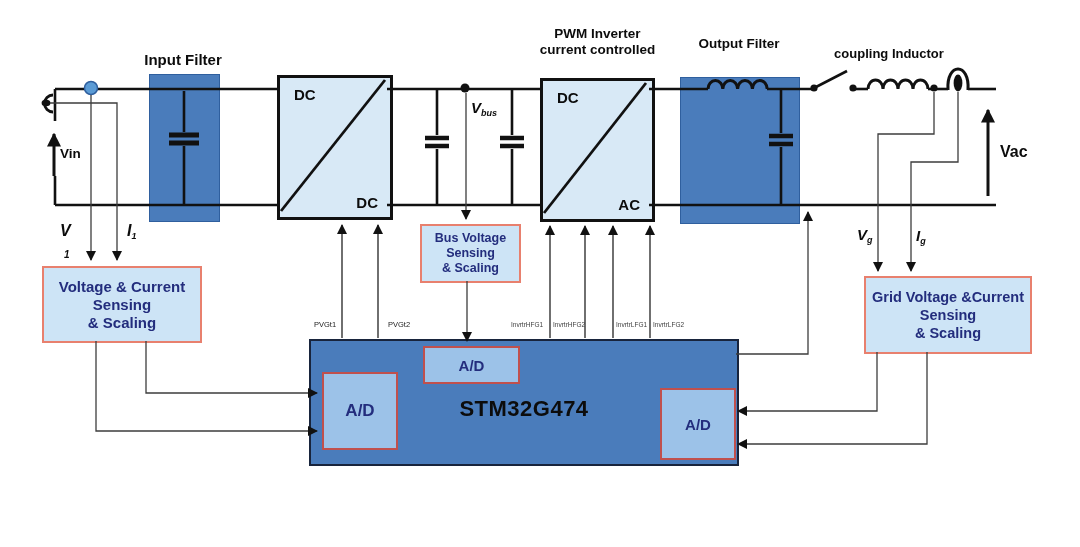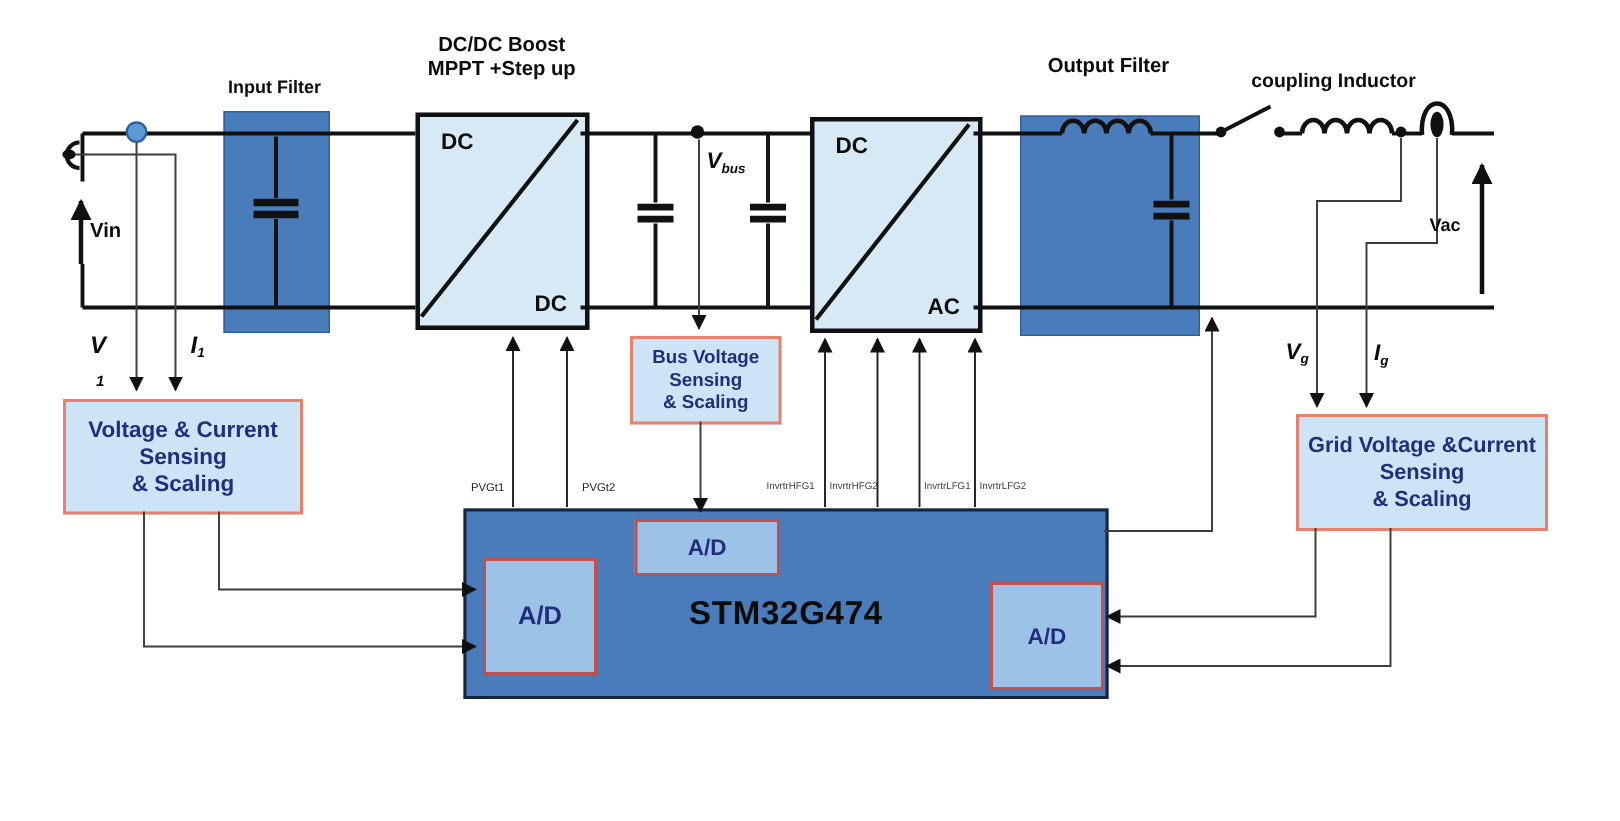--- a/index.html
+++ b/index.html
@@ -150,34 +150,34 @@
     <g stroke="#222" stroke-width="1.3" fill="none">
       <path d="M342,338 V225" marker-end="url(#ah)"></path>
       <path d="M378,338 V225" marker-end="url(#ah)"></path>
       <path d="M550,338 V226" marker-end="url(#ah)"></path>
       <path d="M585,338 V226" marker-end="url(#ah)"></path>
       <path d="M613,338 V226" marker-end="url(#ah)"></path>
       <path d="M650,338 V226" marker-end="url(#ah)"></path>
     </g>
   </svg>
 
-  <div class="blk-title" style="left:133px;top:51px;width:100px;font-size:12px;">Input Filter</div>
-
-  <div class="blk-title" style="left:262px;top:22px;width:145px;font-size:13.5px;line-height:16px;">
-    <div>DC/DC Boost</div>
-    <div>MPPT +Step up</div>
-  </div>
-
+  <div class="blk-title" style="left:133px;top:51px;width:100px;font-size:15px;">Input Filter</div>
+
+
+  <div class="blk-title" style="left:525px;top:26px;width:145px;font-size:13.5px;line-height:16px;">
+    <div>PWM Inverter</div>
+    <div>current controlled</div>
+  </div>
 
   <div class="blk-title" style="left:681px;top:36px;width:116px;font-size:13.5px;">Output Filter</div>
 
   <div class="blk-title" style="left:816px;top:46px;width:146px;font-size:13px;">coupling Inductor</div>
 
   <span class="sig" style="left:60px;top:146px;font-size:13.5px;">Vin</span>
-  <span class="sig" style="left:953px;top:143px;font-size:12px;">Vac</span>
+  <span class="sig" style="left:1000px;top:143px;font-size:16px;">Vac</span>
 
   <span class="sig it" style="left:60px;top:222px;font-size:16px;">V</span>
   <span class="sig it" style="left:64px;top:249px;font-size:10px;">1</span>
 
   <span class="sig" style="left:127px;top:222px;font-size:16px;">
     <span class="it">I</span><span class="sig-sub">1</span>
   </span>
 
   <span class="sig" style="left:471px;top:99px;font-size:15px;">
     <span class="it">V</span><span class="sig-sub">bus</span>

